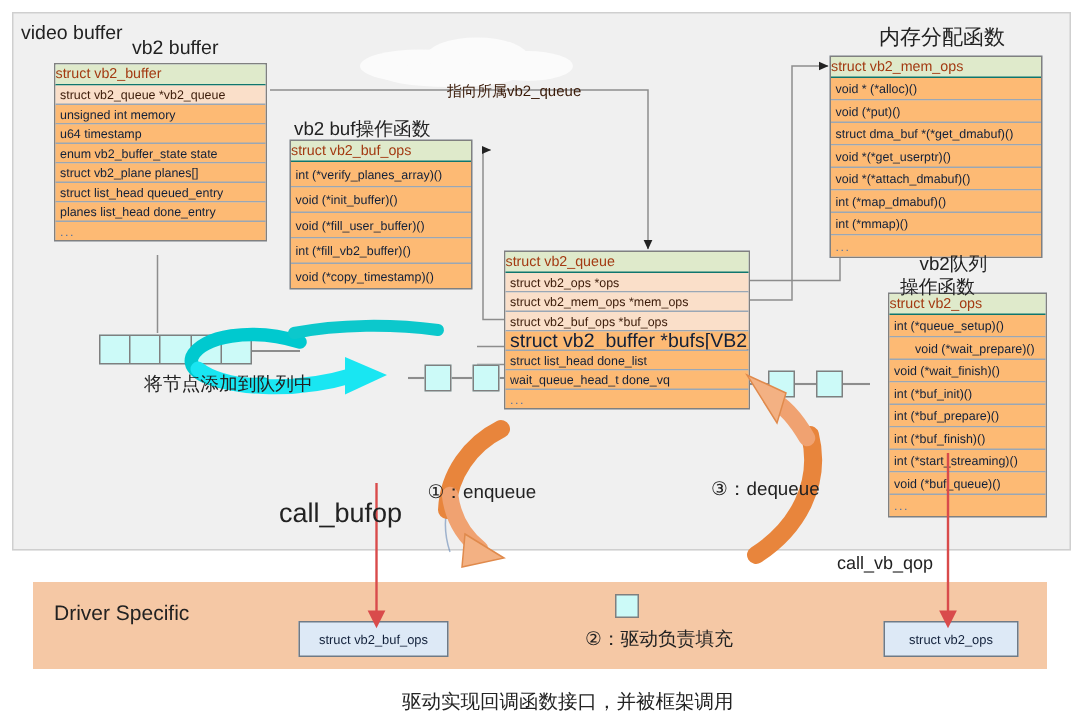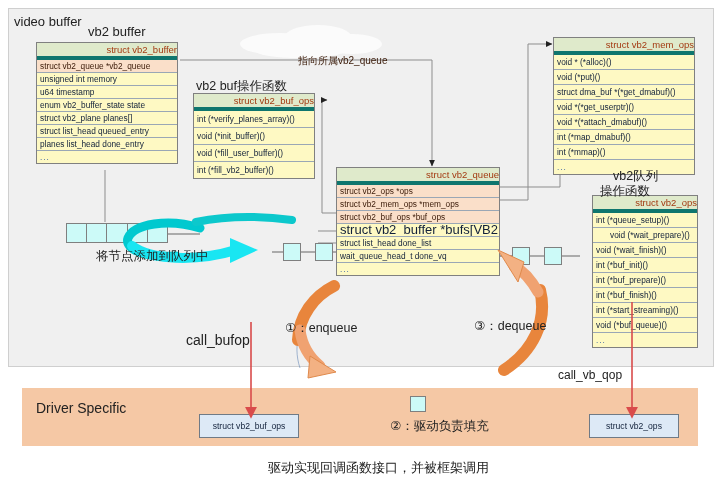--- a/index.html
+++ b/index.html
@@ -24,26 +24,26 @@
   #driver-panel .dp-title{
     position:absolute;left:14px;top:12px;font-size:14px;color:#222;
   }
 
   
   .struct{
     position:absolute;border:1px solid #808080;background:#dce9f7;
     box-sizing:border-box;
   }
   .struct .hd{
-    background:#dfeacb;color:#a33a12;text-align:right;
-    border-bottom:4px solid #0f766e;
+    background:#dfeacb;color:#a33a12;text-align:left;
+    border-bottom:1px solid #0f766e;
     font-size:9.5px;line-height:13px;height:13px;white-space:nowrap;overflow:hidden;
   }
   .struct .row{
-    background:#fef9c3;border-bottom:1px solid #9aa7b5;
+    background:#fdba74;border-bottom:1px solid #9aa7b5;
     font-size:8.3px;line-height:12px;height:12px;padding-left:3px;
     white-space:nowrap;overflow:hidden;color:#11203a;
   }
   .struct .row.ptr{background:#fadfc9;color:#3a1a08;}
   .struct .row:last-child{border-bottom:none;}
   .struct .row.dots{color:#4a6fa5;letter-spacing:1px;}
 
   
   .cap{position:absolute;white-space:nowrap;color:#222;}
   .cap-cn{font-size:12.5px;}
@@ -161,28 +161,29 @@
         <marker id="ar-red2" markerWidth="9" markerHeight="9" refX="5" refY="4.5" orient="auto">
           <path d="M0.6,0.8 L8,4.5 L0.6,8.2 z" fill="#d94b4b"></path>
         </marker>
       </defs>
     </g>
   </svg>
 
   <div class="cap cap-lg toplabel" style="left:14px;top:14px;">video buffer</div>
   <div class="cap cap-lg toplabel" style="left:88px;top:24px;">vb2 buffer</div>
   <div class="cap cap-cn toplabel" style="left:196px;top:78px;">vb2 buf操作函数</div>
+  <div class="cap cap-cn toplabel" style="left:586px;top:16px;font-size:14px;">内存分配函数</div>
   <div class="cap cap-cn toplabel" style="left:613px;top:168px;">vb2队列</div>
   <div class="cap cap-cn toplabel" style="left:600px;top:183px;">操作函数</div>
 
   <div class="cap toplabel" style="left:298px;top:54px;font-size:10px;color:#3a1a08;">指向所属vb2_queue</div>
 
   <div class="cap cap-cn toplabel" style="left:96px;top:248px;">将节点添加到队列中</div>
 
-  <div class="cap toplabel" style="left:186px;top:332px;font-size:14px;">call_bufop</div>
+  <div class="cap toplabel" style="left:186px;top:332px;font-size:18px;">call_bufop</div>
   <div class="cap toplabel" style="left:558px;top:368px;font-size:12px;">call_vb_qop</div>
 
   <div class="cap cap-cn toplabel" style="left:285px;top:320px;">①：enqueue</div>
   <div class="cap cap-cn toplabel" style="left:474px;top:318px;">③：dequeue</div>
 
   <div class="struct" id="s-vb2-buffer" style="left:36px;top:42px;width:142px;">
     <div class="hd">struct vb2_buffer</div>
     <div class="row ptr">struct vb2_queue *vb2_queue</div>
     <div class="row">unsigned int memory</div>
     <div class="row">u64 timestamp</div>
@@ -192,20 +193,21 @@
     <div class="row">planes list_head done_entry</div>
     <div class="row dots">...</div>
   </div>
 
   <div class="struct" id="s-buf-ops" style="left:193px;top:93px;width:122px;">
     <div class="hd">struct vb2_buf_ops</div>
     <div class="row" style="height:16px;line-height:16px;">int (*verify_planes_array)()</div>
     <div class="row" style="height:16px;line-height:16px;">void (*init_buffer)()</div>
     <div class="row" style="height:16px;line-height:16px;">void (*fill_user_buffer)()</div>
     <div class="row" style="height:16px;line-height:16px;">int (*fill_vb2_buffer)()</div>
+    <div class="row" style="height:16px;line-height:16px;">void (*copy_timestamp)()</div>
   </div>
 
   <div class="struct" id="s-queue" style="left:336px;top:167px;width:164px;">
     <div class="hd">struct vb2_queue</div>
     <div class="row ptr">struct vb2_ops *ops</div>
     <div class="row ptr">struct vb2_mem_ops *mem_ops</div>
     <div class="row ptr">struct vb2_buf_ops *buf_ops</div>
     <div class="row" style="font-size:13px;">struct vb2_buffer *bufs[VB2_MAX_FRAME]</div>
     <div class="row">struct list_head done_list</div>
     <div class="row">wait_queue_head_t done_vq</div>

